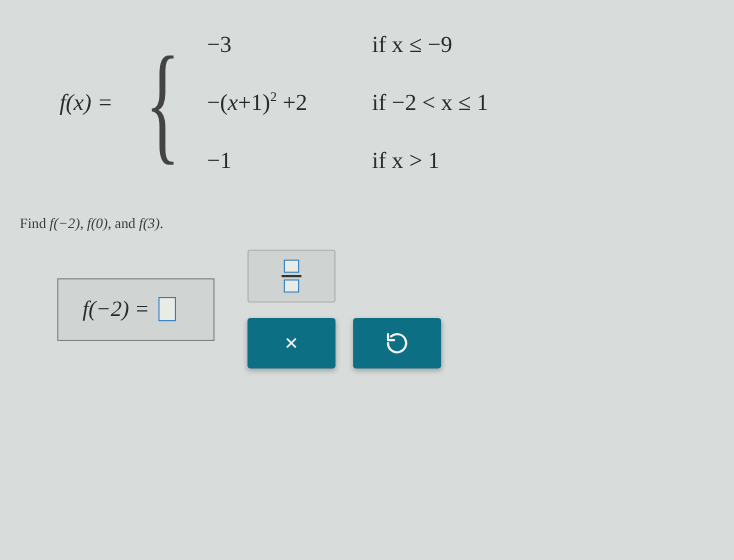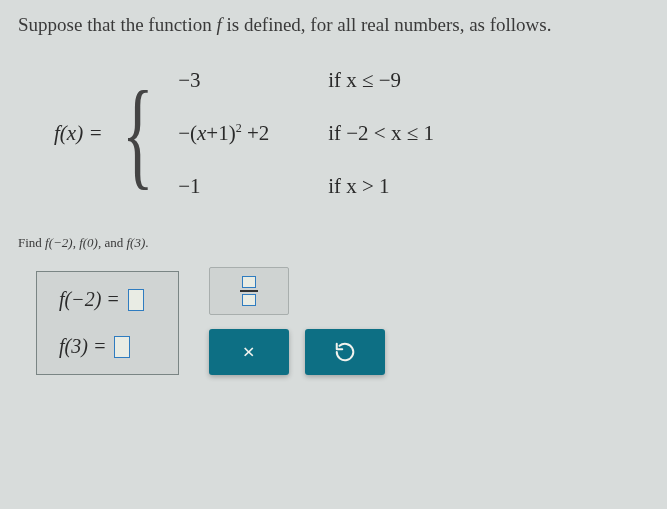--- a/index.html
+++ b/index.html
@@ -22,21 +22,21 @@
     color: #3a3a3a;
   }
   .intro .fvar { font-style: italic; }
 
   .piecewise {
     display: flex;
     align-items: center;
     margin: 0 0 22px 36px;
     font-size: 21px;
   }
-  .lhs { font-style: italic; margin-right: 6px; }
+  .lhs { font-style: italic; margin-right: 16px; }
   .brace {
     font-size: 120px;
     line-height: 0.9;
     font-family: 'Times New Roman', serif;
     margin: 0 4px 0 0;
     transform: scaleX(0.55);
     color: #444;
   }
   .cases-table { border-collapse: collapse; }
   .cases-table td {
@@ -52,23 +52,23 @@
 
   .find-line {
     font-size: 13px;
     margin: 0 0 16px 0;
     color: #3a3a3a;
   }
   .find-line .fv { font-style: italic; }
 
   .bottom-row {
     display: flex;
-    align-items: flex-end;
+    align-items: center;
     gap: 30px;
-    margin-left: 18px;
+    margin-left: 34px;
   }
 
   .answer-box {
     border: 1px solid #7a8584;
     background: #d0d4d3;
     padding: 16px 34px 16px 22px;
     display: flex;
     flex-direction: column;
     gap: 24px;
   }
@@ -127,23 +127,20 @@
     box-shadow: 0 2px 5px rgba(0,0,0,0.25);
   }
   .btn .x-glyph { font-size: 22px; font-weight: bold; }
   .btn svg { width: 22px; height: 22px; }
 </style>
 </head>
 <body>
 
 <div class="page">
 
-  <div class="intro">
-    <span>Suppose that the function </span><span class="fvar">f</span><span> is defined, for all real numbers, as follows.</span>
-  </div>
 
   <div class="piecewise">
     <span class="lhs">f(x) = </span>
     <span class="brace">{</span>
     <table class="cases-table">
       <tbody>
           <tr>
         <td class="expr">−3</td>
         <td class="cond">if x ≤ −9</td>
       </tr>
@@ -163,24 +160,20 @@
     <span>Find </span><span class="fv">f(−2)</span><span>, </span><span class="fv">f(0)</span><span>, and </span><span class="fv">f(3)</span><span>.</span>
   </div>
 
   <div class="bottom-row">
 
     <div class="answer-box">
       <div class="ans-line">
         <span class="fx">f(−2) = </span>
         <span class="ans-input"></span>
       </div>
-      <div class="ans-line">
-        <span class="fx">f(3) = </span>
-        <span class="ans-input"></span>
-      </div>
     </div>
 
     <div class="tool-panel">
       <div class="frac-tool">
         <div class="frac-inner">
           <span class="frac-slot"></span>
           <span class="frac-bar"></span>
           <span class="frac-slot"></span>
         </div>
       </div>

